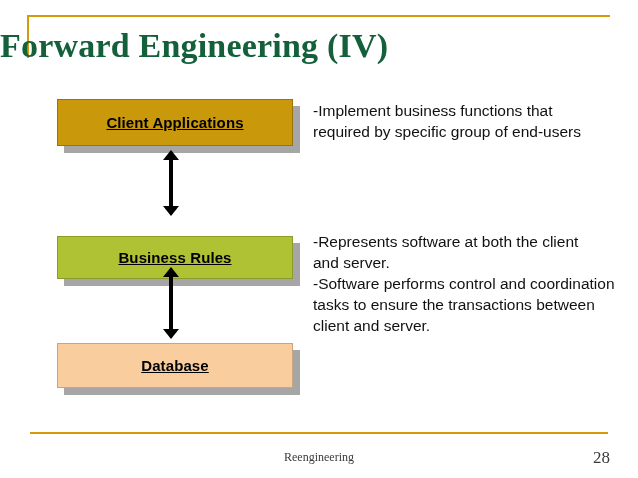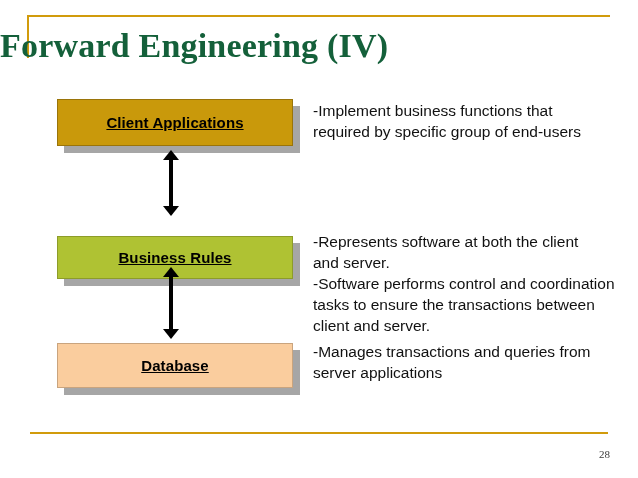--- a/index.html
+++ b/index.html
@@ -160,21 +160,21 @@
     text-align: center;
     font-family: "Liberation Serif", serif;
     font-size: 12px;
     color: #3A3A3A;
   }
   .footer-page {
     position: absolute;
     top: 448px;
     right: 28px;
     font-family: "Liberation Serif", serif;
-    font-size: 11px;
+    font-size: 17px;
     color: #3A3A3A;
   }
 </style>
 </head>
 <body>
 
 <div class="slide">
 
   <div class="frame-top-rule"></div>
   <div class="frame-left-rule"></div>
@@ -204,20 +204,19 @@
 
   <div class="connector" id="connector-2">
     <div class="head-up"></div>
     <div class="shaft"></div>
     <div class="head-down"></div>
   </div>
 
   <div class="layer-box" id="box-database">
     <span class="layer-label">Database</span>
   </div>
-  <div class="description" id="desc-database">-Manages transactions and queries from
-server applications</div>
 
   <div class="frame-bottom-rule"></div>
 
+  <div class="footer-text">Reengineering</div>
   <div class="footer-page">28</div>
 
 </div>
 
 </body></html>

